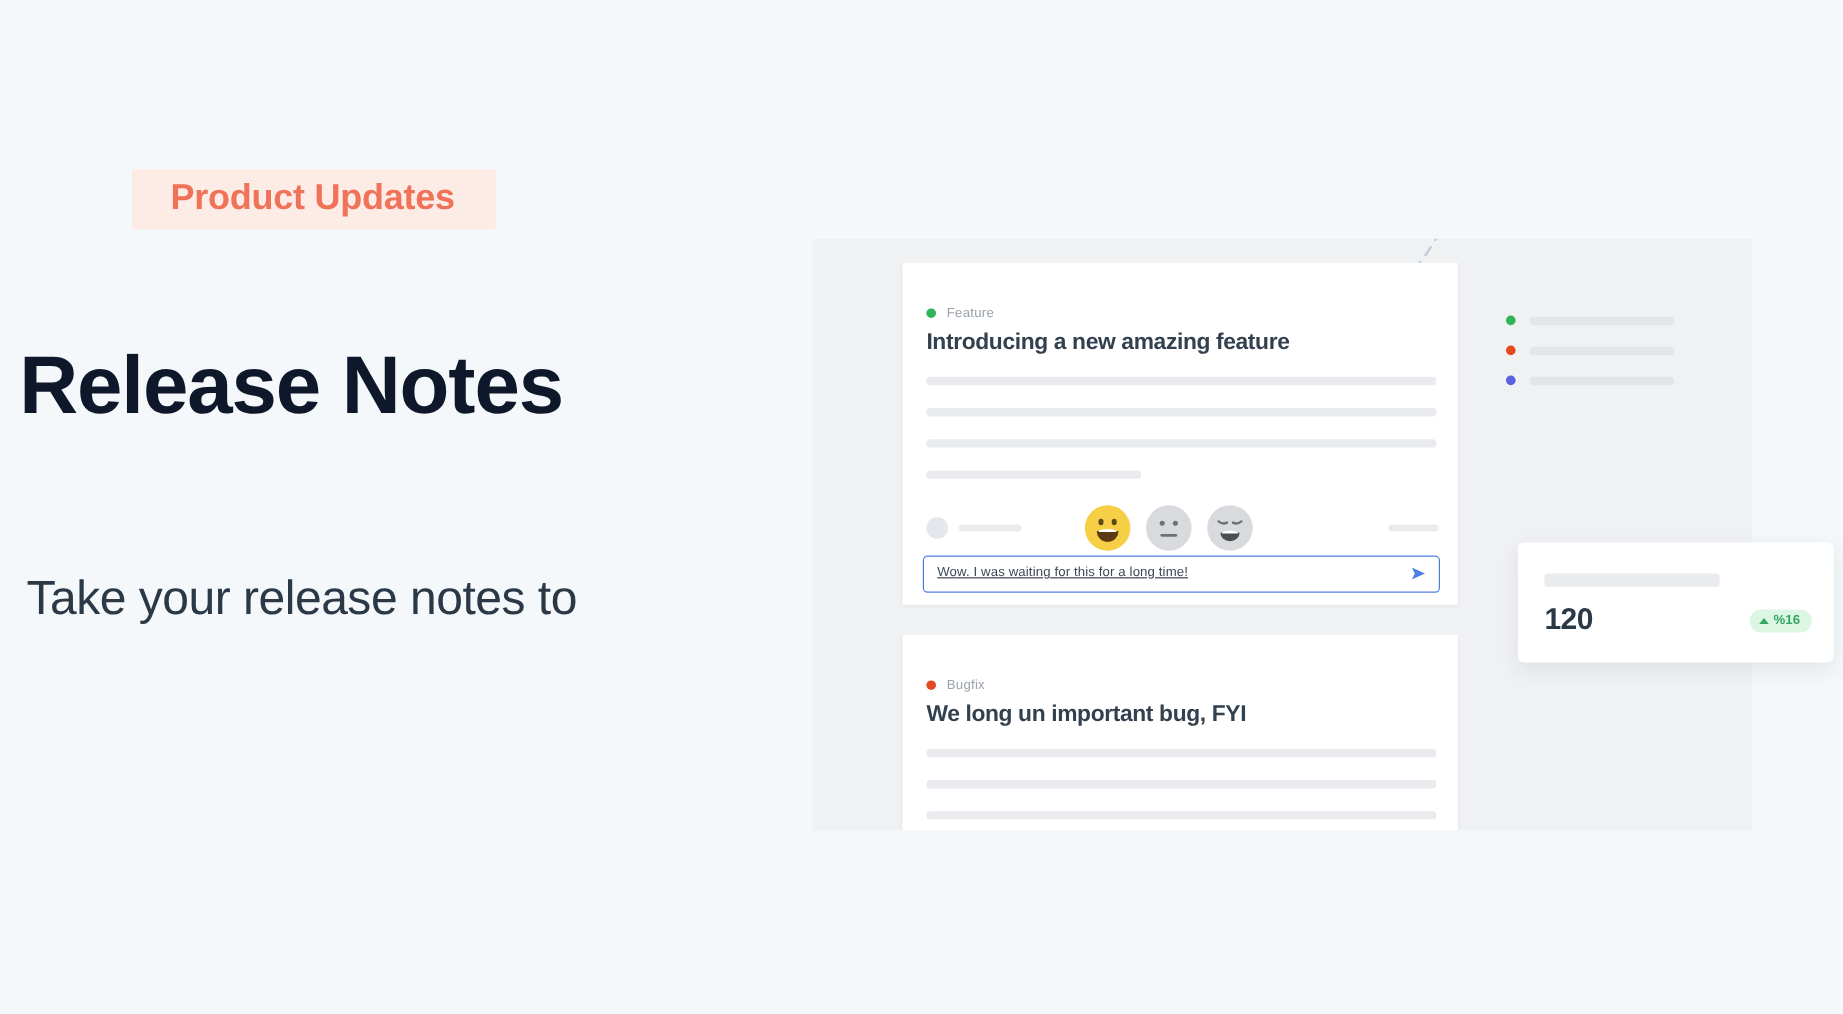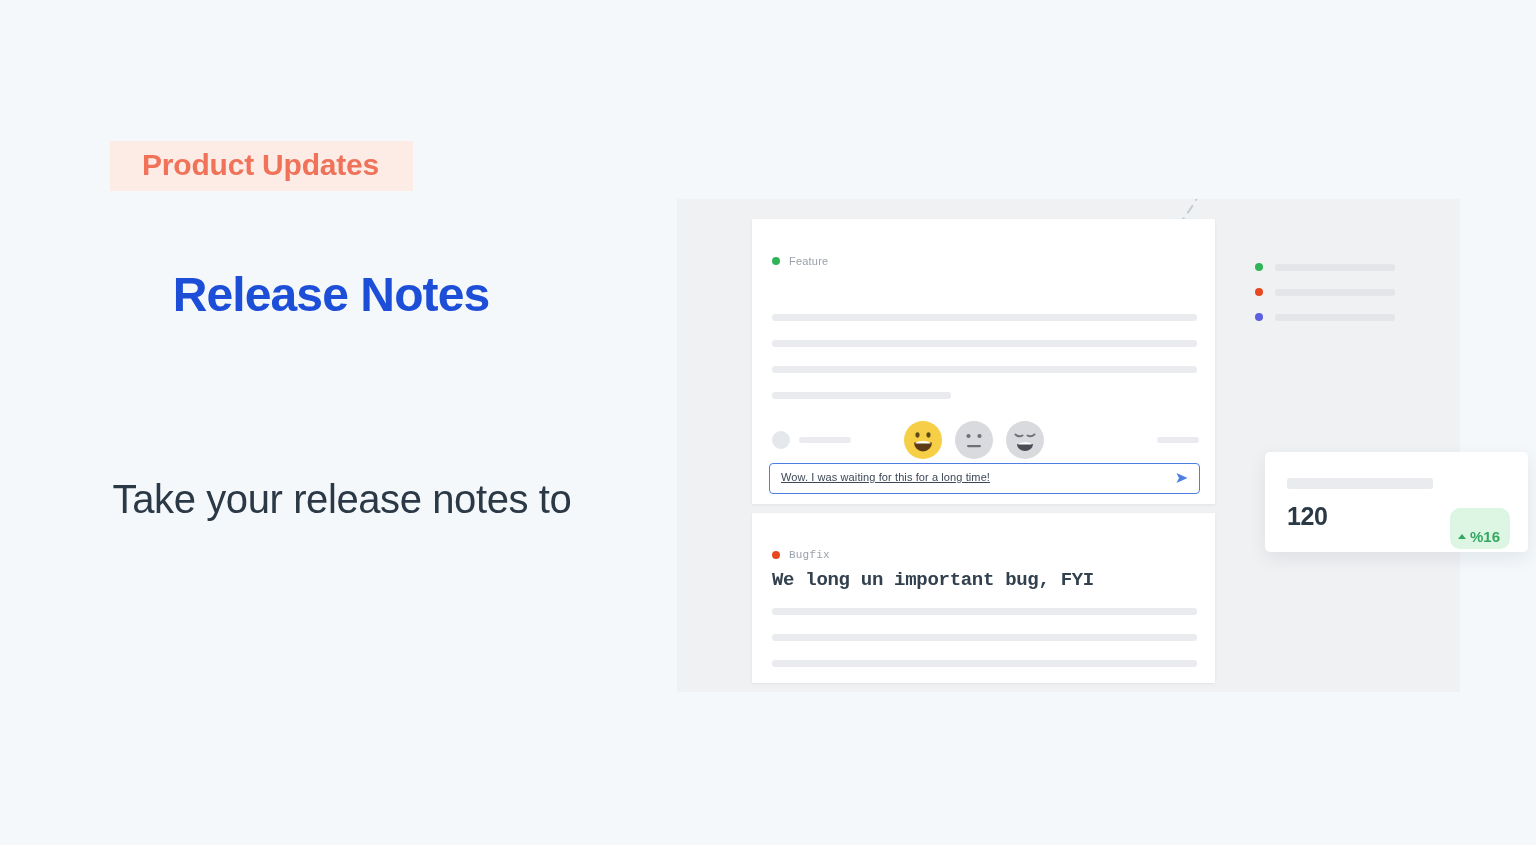--- a/index.html
+++ b/index.html
@@ -15,46 +15,45 @@
     position: relative;
   }
 
   
   .hero-left {
     position: absolute;
     left: 0;
     top: 0;
     width: 680px;
     height: 845px;
-    text-align: center;
   }
 
   .badge {
     position: absolute;
     left: 110px;
     top: 141px;
     padding: 6px 34px 8px 32px;
     background: #fdece6;
     color: #ef7259;
     font-size: 30px;
     font-weight: bold;
     letter-spacing: -0.2px;
     line-height: 1.2;
     white-space: nowrap;
   }
 
   .headline {
     position: absolute;
-    left: 6px;
+    left: 16px;
     top: 232px;
     width: 650px;
-    font-size: 48px;
+    font-size: 68px;
     font-weight: bold;
     line-height: 1.28;
-    color: #1d4ed8;
+    color: #0f172a;
     letter-spacing: -0.9px;
   }
   .headline .hl-line { display: block; }
 
   .subhead {
     position: absolute;
     left: 22px;
     top: 427px;
     width: 640px;
     font-size: 40px;
@@ -90,23 +89,22 @@
     left: 75px;
     width: 463px;
     background: #ffffff;
     box-shadow: 0 1px 3px rgba(40,50,70,0.07);
   }
   .card-feature {
     top: 20px;
     height: 285px;
   }
   .card-bugfix {
-    top: 314px;
+    top: 330px;
     height: 170px;
-    font-family: Liberation Mono, monospace;
   }
 
   .cat-row {
     position: absolute;
     left: 20px;
     top: 36px;
     display: flex;
     align-items: center;
     gap: 9px;
   }
@@ -300,22 +298,22 @@
   .stat-badge {
     position: absolute;
     right: 18px;
     top: 56px;
     display: flex;
     align-items: center;
     gap: 4px;
     background: #dcf6e3;
     color: #34a860;
     border-radius: 10px;
-    padding: 20px 10px 4px 8px;
-    font-size: 15px;
+    padding: 3px 10px 4px 8px;
+    font-size: 11px;
     font-weight: bold;
     text-align: center;
   }
   .stat-badge .tri {
     width: 0;
     height: 0;
     border-left: 4px solid transparent;
     border-right: 4px solid transparent;
     border-bottom: 5px solid #34a860;
     display: block;
@@ -347,20 +345,21 @@
       <path d="M 2 100 C 60 98, 112 78, 146 10" fill="none" stroke="#c3ccd6" stroke-width="2" stroke-dasharray="8 7" stroke-linecap="round"></path>
     </svg>
 
     <div class="feed-card card-feature">
 
       <div class="cat-row">
         <span class="cat-dot" style="background:#2fb457"></span>
         <span class="cat-label">Feature</span>
       </div>
 
+      <div class="card-title">Introducing a new amazing feature</div>
 
       <div class="skel-wrap">
         <div class="skel w100"></div>
         <div class="skel w100"></div>
         <div class="skel w100"></div>
         <div class="skel w42"></div>
       </div>
 
       <div class="react-row">
         <span class="avatar"></span>

